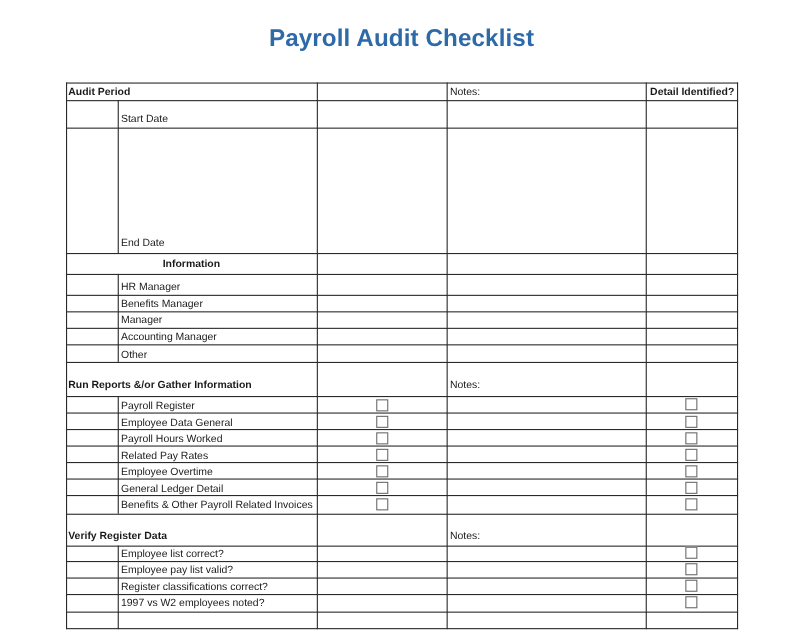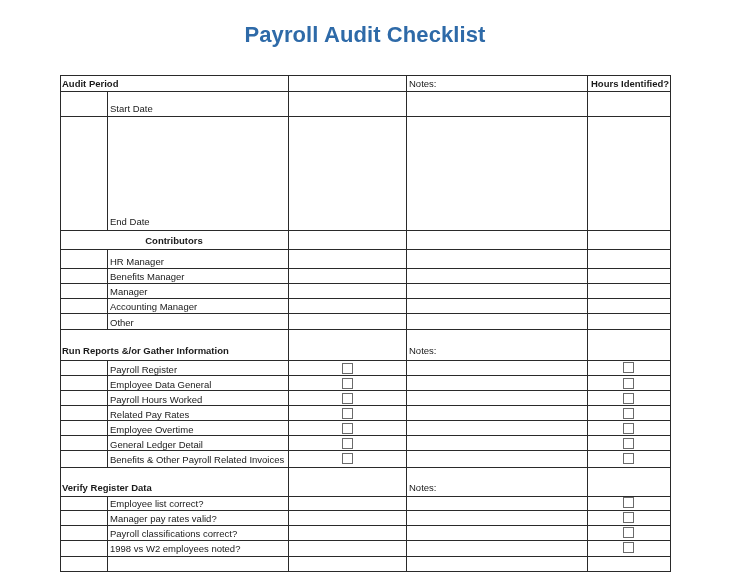--- a/index.html
+++ b/index.html
@@ -53,25 +53,25 @@
   <div class="vline" style="left:47px;top:421px;height:76px"></div>
 
   <div class="vline" style="left:228px;top:0;height:497px"></div>
 
   <div class="vline" style="left:346px;top:0;height:497px"></div>
 
   <div class="vline" style="left:527px;top:0;height:497px"></div>
 
   <div class="txt bold" style="left:2px;top:3px">Audit Period</div>
   <div class="txt" style="left:349px;top:3px">Notes:</div>
-  <div class="txt bold" style="left:531px;top:3px">Hours Identified?</div>
+  <div class="txt bold" style="left:531px;top:3px">Detail Identified?</div>
   <div class="txt" style="left:50px;top:28px">Start Date</div>
   <div class="txt" style="left:50px;top:141px">End Date</div>
 
-  <div class="txt bold" style="left:0;width:228px;text-align:center;top:160px">Contributors</div>
+  <div class="txt bold" style="left:0;width:228px;text-align:center;top:160px">Information</div>
   <div class="txt" style="left:50px;top:181px">HR Manager</div>
   <div class="txt" style="left:50px;top:196px">Benefits Manager</div>
   <div class="txt" style="left:50px;top:211px">Manager</div>
   <div class="txt" style="left:50px;top:226px">Accounting Manager</div>
   <div class="txt" style="left:50px;top:242px">Other</div>
 
   <div class="txt bold" style="left:2px;top:270px">Run Reports &amp;/or Gather Information</div>
   <div class="txt" style="left:349px;top:270px">Notes:</div>
 
   <div class="txt" style="left:50px;top:289px">Payroll Register</div>
@@ -95,21 +95,21 @@
   <div class="cb" style="left:563px;top:318px"></div>
   <div class="cb" style="left:563px;top:333px"></div>
   <div class="cb" style="left:563px;top:348px"></div>
   <div class="cb" style="left:563px;top:363px"></div>
   <div class="cb" style="left:563px;top:378px"></div>
 
   <div class="txt bold" style="left:2px;top:407px">Verify Register Data</div>
   <div class="txt" style="left:349px;top:407px">Notes:</div>
 
   <div class="txt" style="left:50px;top:423px">Employee list correct?</div>
-  <div class="txt" style="left:50px;top:438px">Manager pay rates valid?</div>
-  <div class="txt" style="left:50px;top:453px">Payroll classifications correct?</div>
-  <div class="txt" style="left:50px;top:468px">1998 vs W2 employees noted?</div>
+  <div class="txt" style="left:50px;top:438px">Employee pay list valid?</div>
+  <div class="txt" style="left:50px;top:453px">Register classifications correct?</div>
+  <div class="txt" style="left:50px;top:468px">1997 vs W2 employees noted?</div>
 
   <div class="cb" style="left:563px;top:422px"></div>
   <div class="cb" style="left:563px;top:437px"></div>
   <div class="cb" style="left:563px;top:452px"></div>
   <div class="cb" style="left:563px;top:467px"></div>
 </div>
 
 </body></html>

